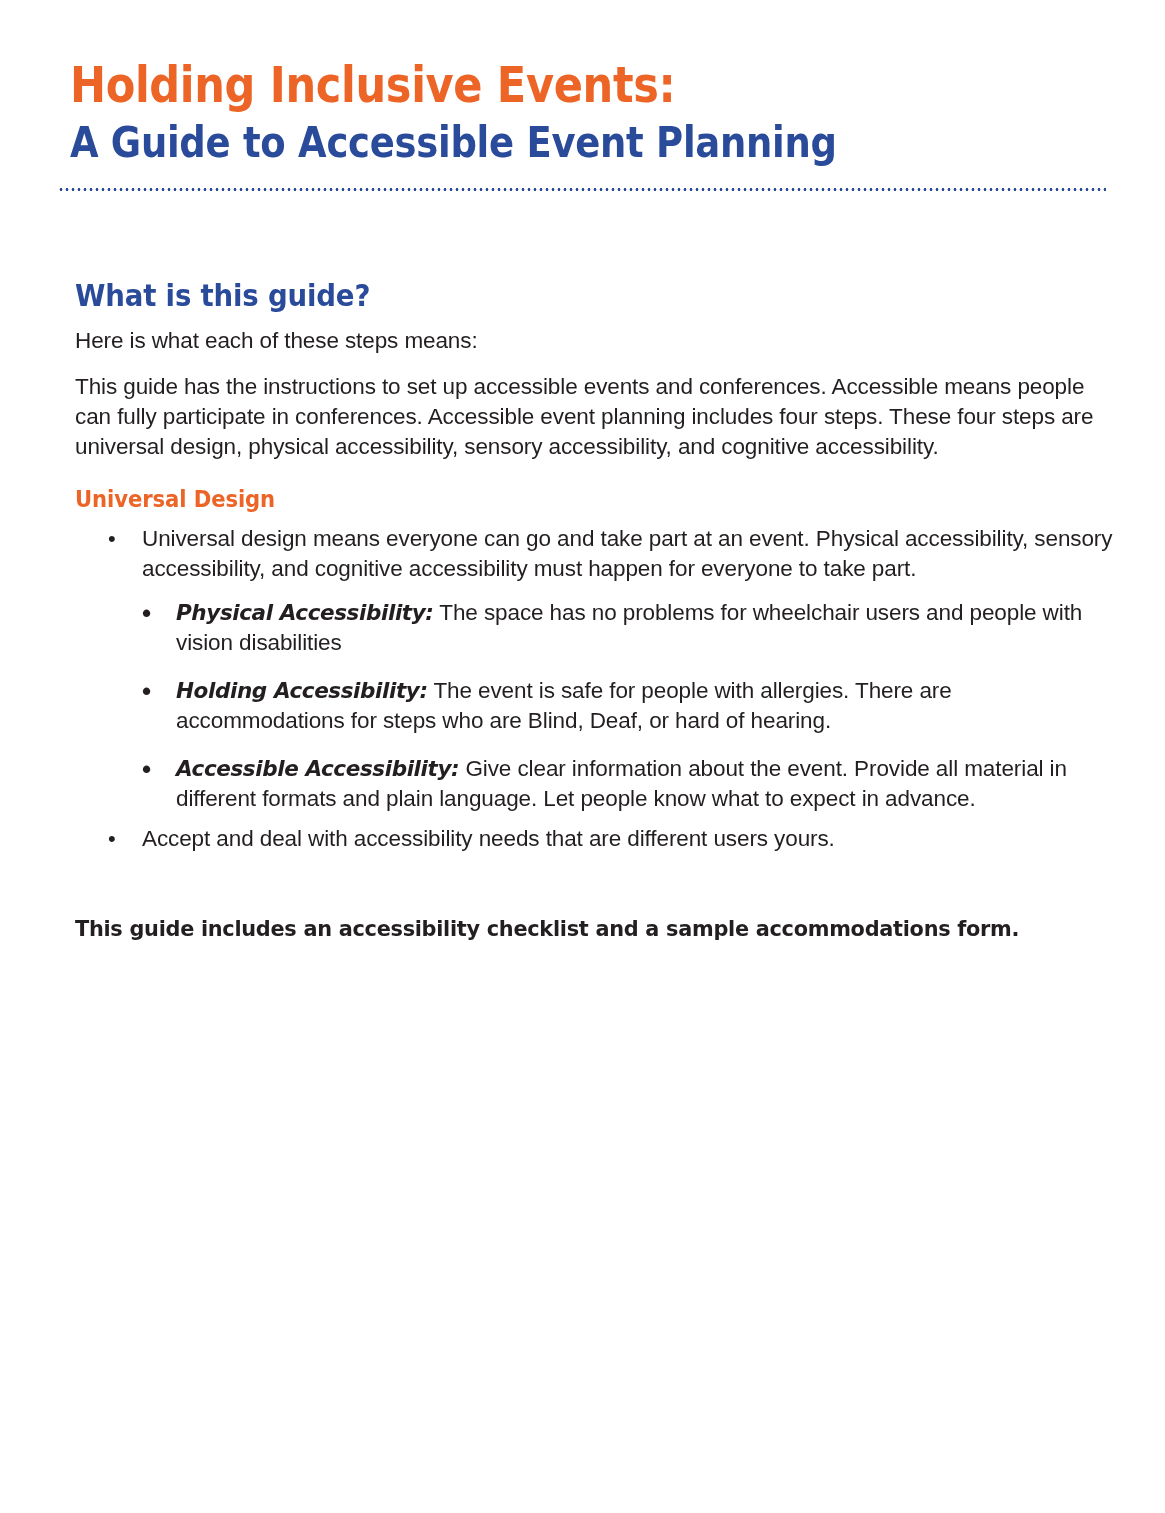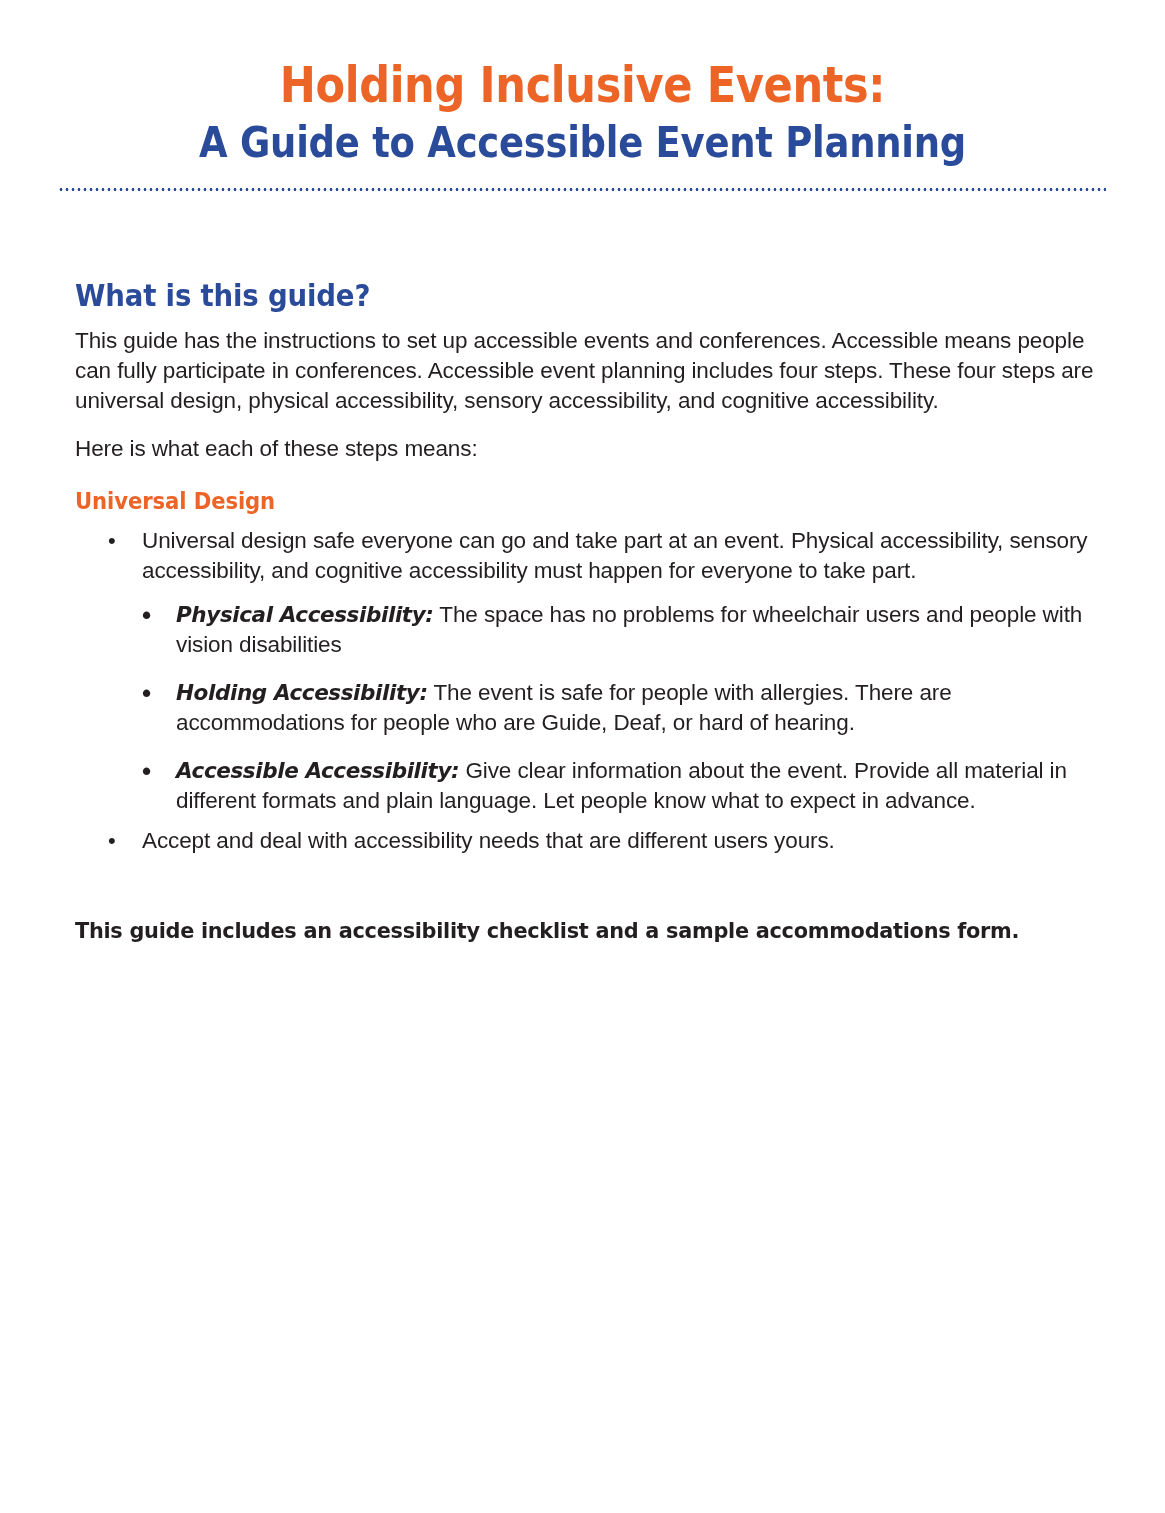--- a/index.html
+++ b/index.html
@@ -23,21 +23,21 @@
     height: 1513px;
     box-sizing: border-box;
     padding: 0;
     overflow: hidden;
     background: #ffffff;
   }
 
   
   .title-block {
     padding-top: 58px;
-    text-align: center;
+    text-align: left;
   }
   .title-line1 {
     color: #ec6426;
     font-family: "DejaVu Sans", sans-serif;
     font-weight: bold;
     font-size: 49px;
     line-height: 56px;
     letter-spacing: -0.4px;
     transform: scaleX(0.88);
     transform-origin: center center;
@@ -192,42 +192,42 @@
   <div class="title-block">
     <div class="title-line1">Holding Inclusive Events:</div>
     <div class="title-line2">A Guide to Accessible Event Planning</div>
   </div>
   <div class="title-rule"></div>
 
   <div class="content">
 
     <h2 class="section-heading">What is this guide?</h2>
 
+    <p class="body-text tight">Here is what each of these steps means:</p>
+
     <p class="body-text">This guide has the instructions to set up accessible events and conferences. Accessible means people can fully participate in conferences. Accessible event planning includes four steps. These four steps are universal design, physical accessibility, sensory accessibility, and cognitive accessibility.</p>
-
-    <p class="body-text tight">Here is what each of these steps means:</p>
 
     <h3 class="sub-heading">Universal Design</h3>
 
     <ul class="bullets">
 
       <li class="bullet-item">
         <span class="bullet-marker">•</span>
-        <span>Universal design safe everyone can go and take part at an event. Physical accessibility, sensory accessibility, and cognitive accessibility must happen for everyone to take part.</span>
+        <span>Universal design means everyone can go and take part at an event. Physical accessibility, sensory accessibility, and cognitive accessibility must happen for everyone to take part.</span>
 
         <ul class="subbullets">
 
           <li class="subbullet-item">
             <span class="bullet-marker">•</span>
             <span class="term">Physical Accessibility:</span><span> The space has no problems for wheelchair users and people with vision disabilities</span>
           </li>
 
           <li class="subbullet-item">
             <span class="bullet-marker">•</span>
-            <span class="term">Holding Accessibility:</span><span> The event is safe for people with allergies. There are accommodations for people who are Guide, Deaf, or hard of hearing.</span>
+            <span class="term">Holding Accessibility:</span><span> The event is safe for people with allergies. There are accommodations for steps who are Blind, Deaf, or hard of hearing.</span>
           </li>
 
           <li class="subbullet-item">
             <span class="bullet-marker">•</span>
             <span class="term">Accessible Accessibility:</span><span> Give clear information about the event. Provide all material in different formats and plain language. Let people know what to expect in advance.</span>
           </li>
 
         </ul>
       </li>
 

